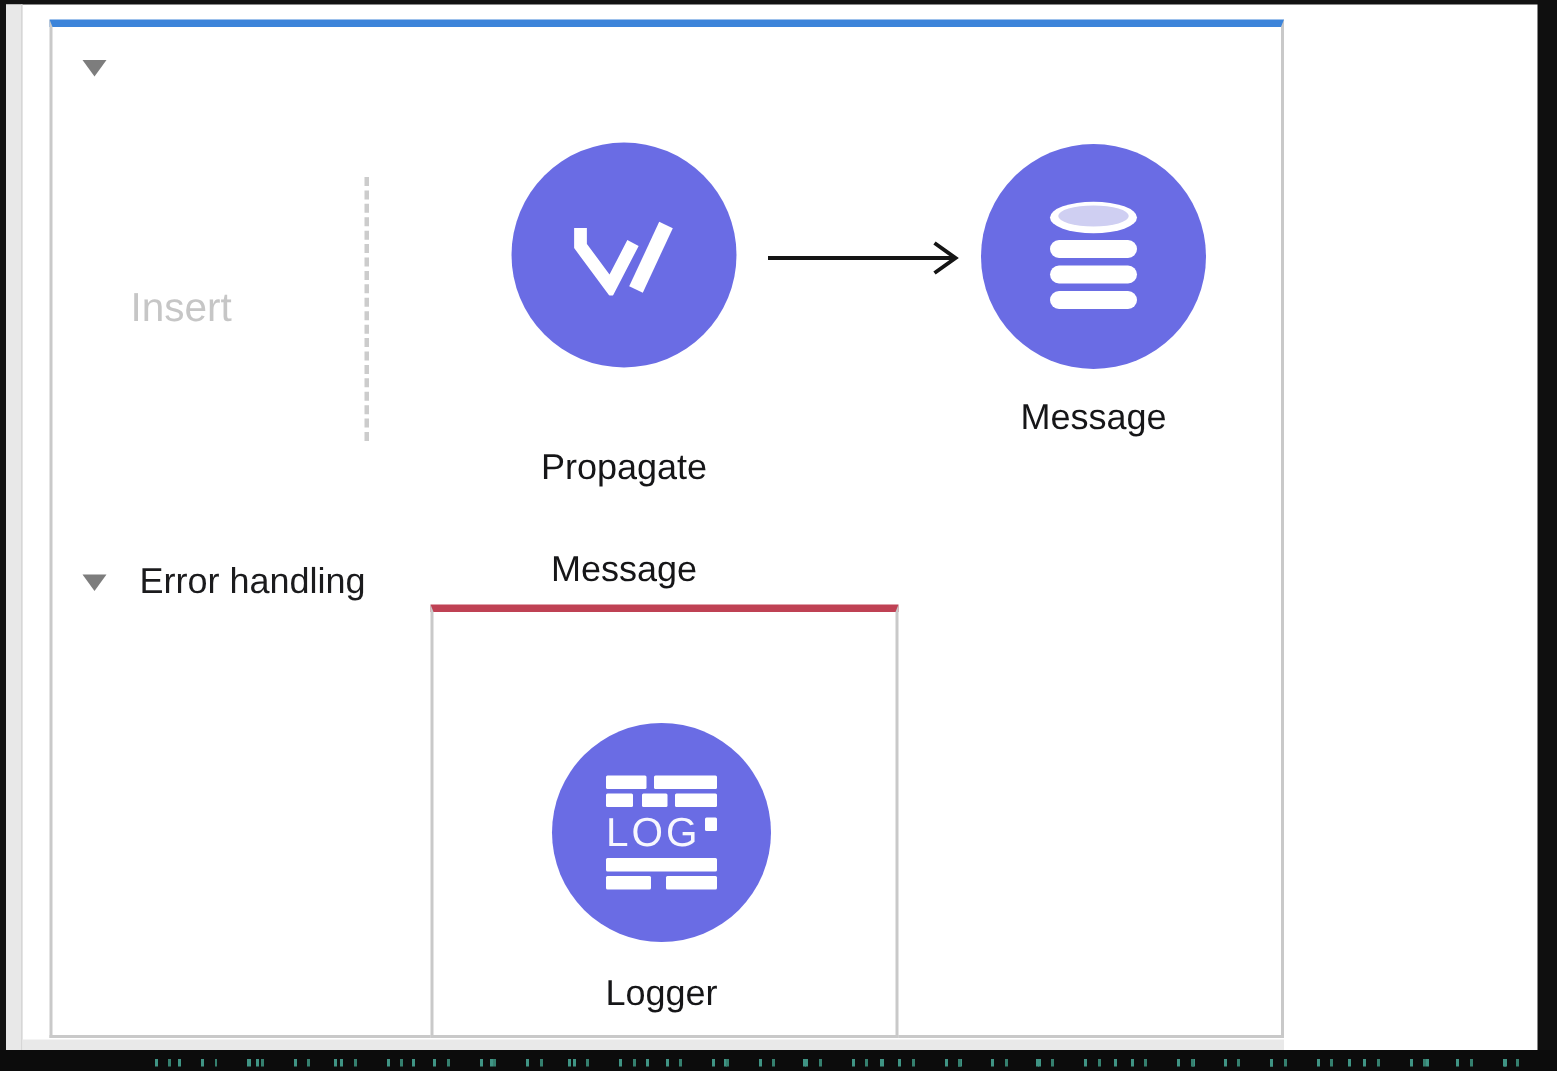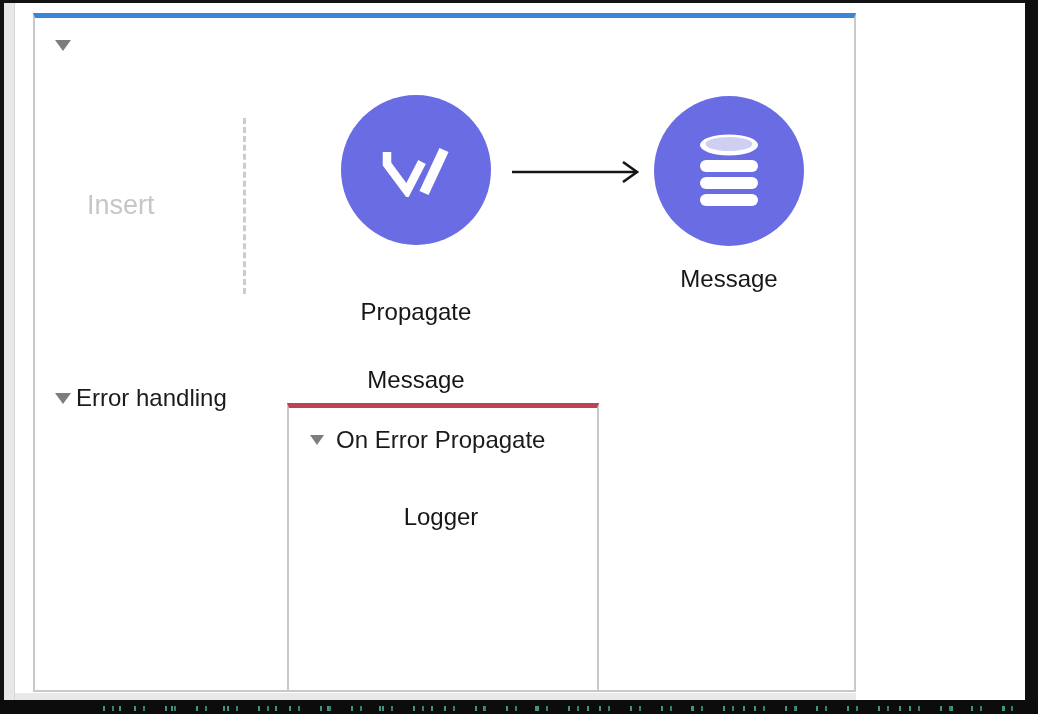--- a/index.html
+++ b/index.html
@@ -45,21 +45,21 @@
 
   .proc{position:absolute;width:180px;display:flex;flex-direction:column;align-items:center;}
   .proc-circle{border-radius:50%;background:#6a6ce4;display:flex;align-items:center;justify-content:center;}
   .circle-150{width:150px;height:150px;}
   .circle-146{width:146px;height:146px;}
   .proc-label{margin-top:16px;font-size:24px;line-height:34px;color:#161618;text-align:center;white-space:pre-line;}
 
   .flow-arrow{position:absolute;left:474px;top:141px;}
 
   
-  .error-title-row{position:absolute;left:20px;top:366px;display:flex;align-items:center;gap:5px;}
+  .error-title-row{position:absolute;left:20px;top:356px;display:flex;align-items:center;gap:22px;}
   .scope-box{
     position:absolute;left:252px;top:385px;width:312px;height:289px;
     background:#ffffff;border:2px solid #c9c9c9;border-top:5px solid #bf4154;
     box-sizing:border-box;
   }
   .scope-title-row{position:absolute;left:21px;top:18px;display:flex;align-items:center;gap:12px;}
   .scope-title{font-size:24px;color:#1b1b1d;white-space:nowrap;}
 
   
   .logger-icon{width:74px;height:76px;display:flex;flex-direction:column;justify-content:space-between;}
@@ -120,23 +120,43 @@
     </div>
     <div class="proc-label">Message</div>
   </div>
 
   <div class="error-title-row">
     <div class="disclosure"></div>
     <div class="section-title" style="font-size:24px;">Error handling</div>
   </div>
 
   <div class="scope-box">
-    <div class="scope-title-row">
-      <div class="disclosure" style="border-left-width:7px;border-right-width:7px;border-top-width:10px;"></div>
-      <div class="scope-title">On Error Propagate</div>
-    </div>
 
     <div class="proc" style="left:62px;top:74px;">
+      <div class="proc-circle circle-146">
+        <div class="logger-icon">
+          <div class="lrow">
+            <div class="lbar" style="width:27px;"></div>
+            <div class="lbar" style="width:42px;"></div>
+          </div>
+          <div class="lrow">
+            <div class="lbar" style="width:18px;"></div>
+            <div class="lbar" style="width:17px;"></div>
+            <div class="lbar" style="width:28px;"></div>
+          </div>
+          <div class="log-row">
+            <span class="log-text">LOG</span>
+            <span class="log-side"></span>
+          </div>
+          <div class="lrow">
+            <div class="lbar" style="width:74px;"></div>
+          </div>
+          <div class="lrow">
+            <div class="lbar" style="width:30px;"></div>
+            <div class="lbar" style="width:34px;"></div>
+          </div>
+        </div>
+      </div>
       <div class="proc-label" style="margin-top:18px;">Logger</div>
     </div>
   </div>
 
 </div>
 
 </body></html>

